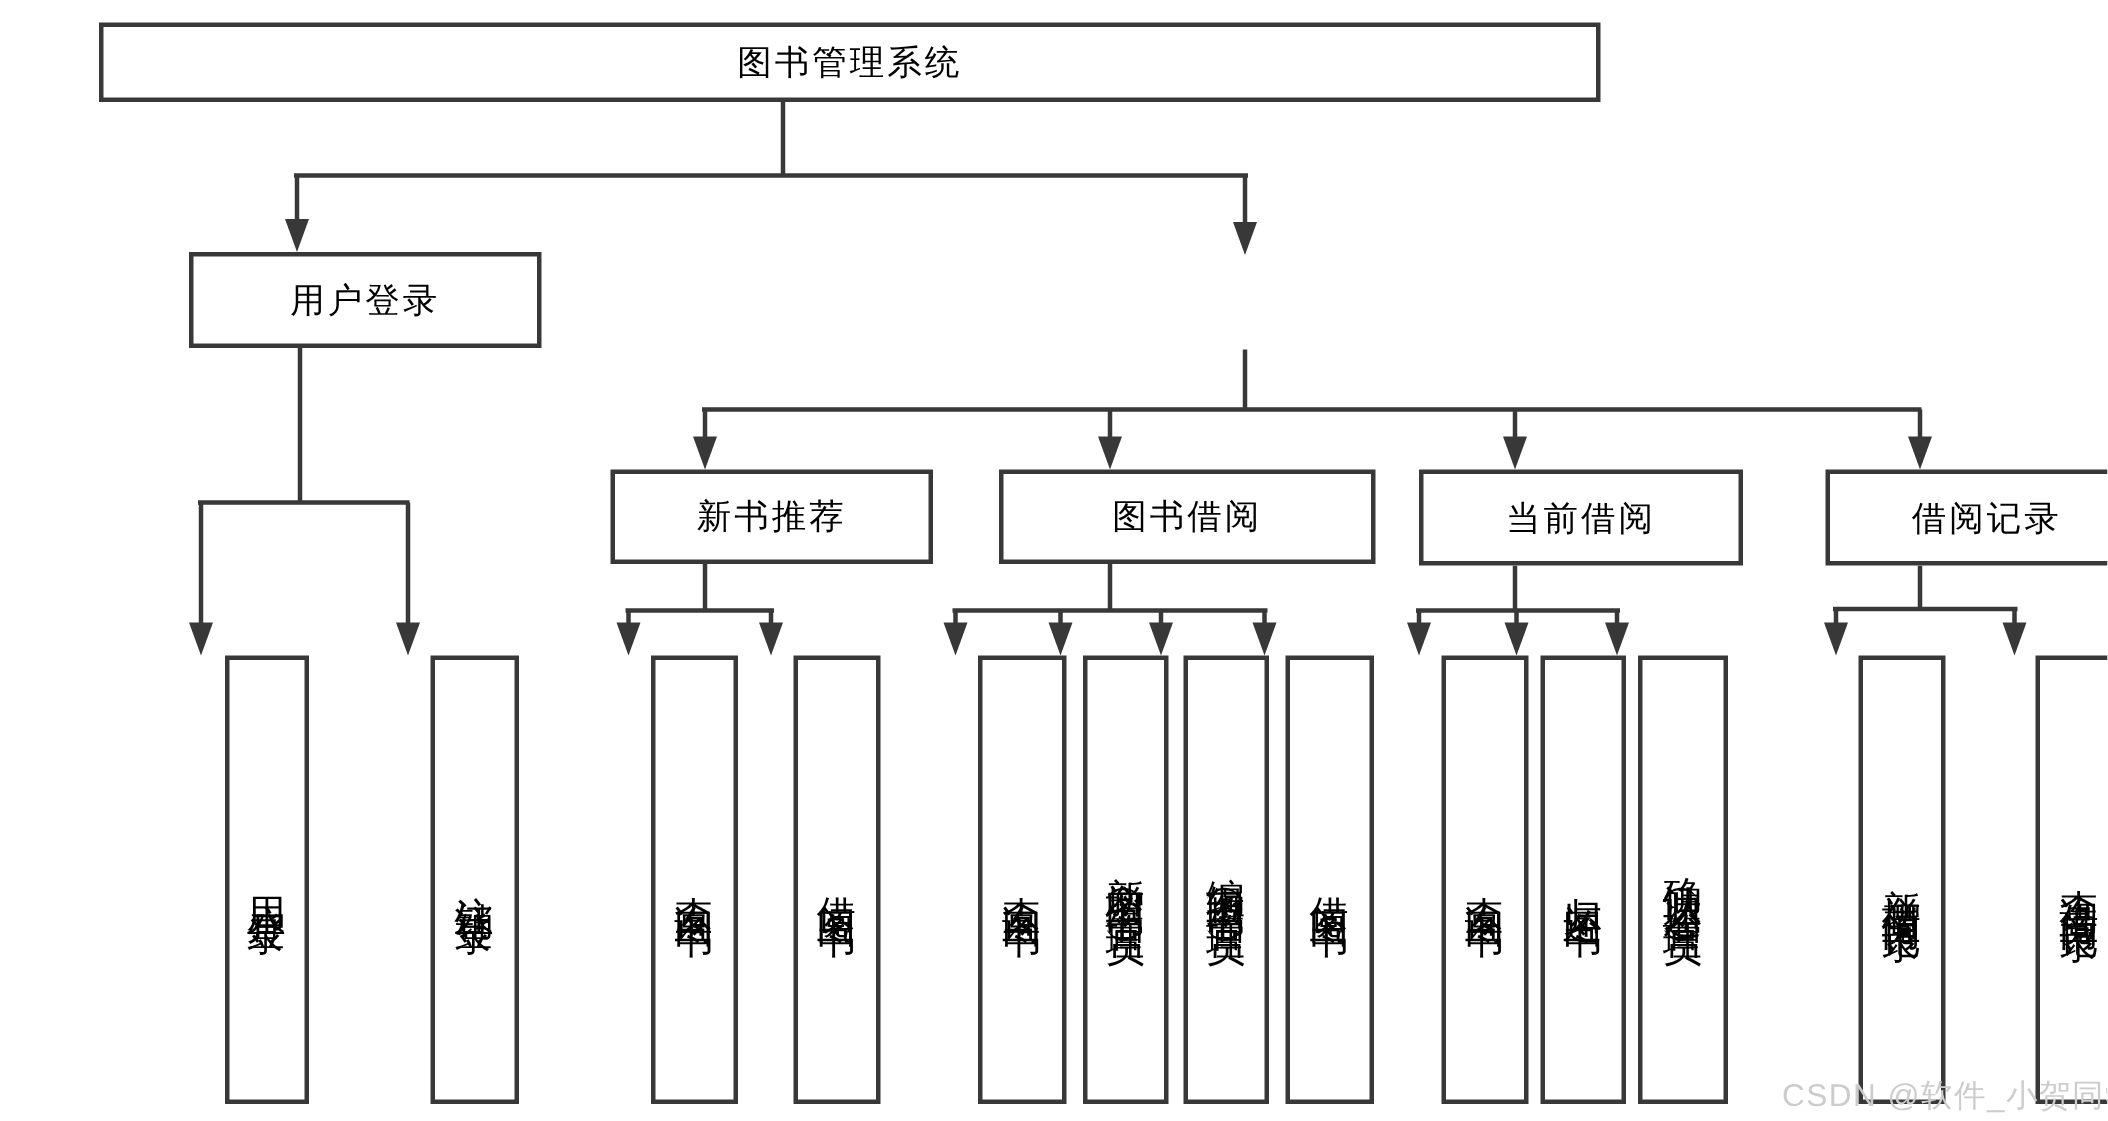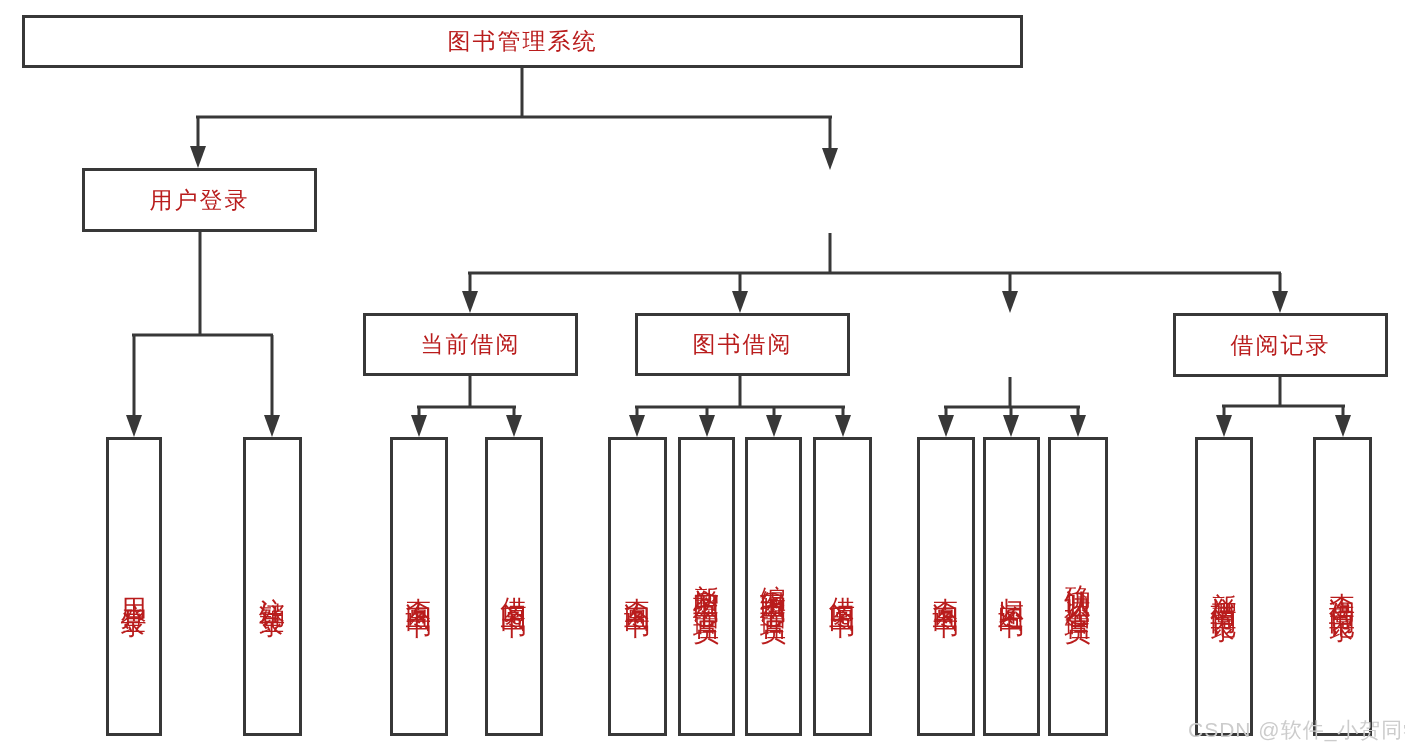--- a/index.html
+++ b/index.html
@@ -12,41 +12,42 @@
   }
   #wires{position:absolute;left:0;top:0;z-index:1;}
   #wires path{stroke:#383838;stroke-width:3;fill:none;}
   #wires polygon{fill:#383838;stroke:none;}
   .node{
     position:absolute;
     box-sizing:border-box;
     border:3px solid #383838;
     background:#ffffff;
     display:flex;align-items:center;justify-content:center;
-    color:#b91c1c;
+    color:#000000;
     z-index:2;
+    margin-left:44px;
   }
   .h .lbl{font-size:23px;letter-spacing:2px;white-space:nowrap;}
   .v{top:437px;height:299px;}
   .v .lbl{
     writing-mode:vertical-rl;
     text-orientation:mixed;
     font-size:26px;
     letter-spacing:5px;
     line-height:1;
     white-space:nowrap;
   }
   
   #b-root{left:22px;top:15px;width:1001px;height:53px;}
   
   #b-user-login{left:82px;top:168px;width:235px;height:64px;}
   #b-book-mgmt{left:712px;top:170px;width:235px;height:63px;}
   
   #b-new-book{left:363px;top:313px;width:215px;height:63px;}
-  #b-borrowing{left:635px;top:313px;width:215px;height:63px;}
+  #b-borrowing{left:622px;top:313px;width:251px;height:63px;}
   #b-current{left:902px;top:313px;width:216px;height:64px;}
   #b-records{left:1173px;top:313px;width:215px;height:64px;text-align:center;}
   
   #b-login{left:106px;width:56px;}
   #b-logout{left:243px;width:59px;}
   #b-nb-query{left:390px;width:58px;}
   #b-nb-borrow{left:485px;width:58px;}
   #b-bb-query{left:608px;width:59px;}
   #b-bb-add{left:678px;width:57px;}
   #b-bb-edit{left:745px;width:57px;}
@@ -119,24 +120,27 @@
 
   <div class="node h" id="b-root">
     <span class="lbl">图书管理系统</span>
   </div>
 
   <div class="node h" id="b-user-login">
     <span class="lbl">用户登录</span>
   </div>
 
   <div class="node h" id="b-new-book">
-    <span class="lbl">当前借阅</span>
+    <span class="lbl">新书推荐</span>
   </div>
   <div class="node h" id="b-borrowing">
     <span class="lbl">图书借阅</span>
+  </div>
+  <div class="node h" id="b-current">
+    <span class="lbl">当前借阅</span>
   </div>
   <div class="node h" id="b-records">
     <span class="lbl">借阅记录</span>
   </div>
 
   <div class="node v" id="b-login">
     <span class="lbl">用户登录</span>
   </div>
   <div class="node v" id="b-logout">
     <span class="lbl">注销登录</span>

